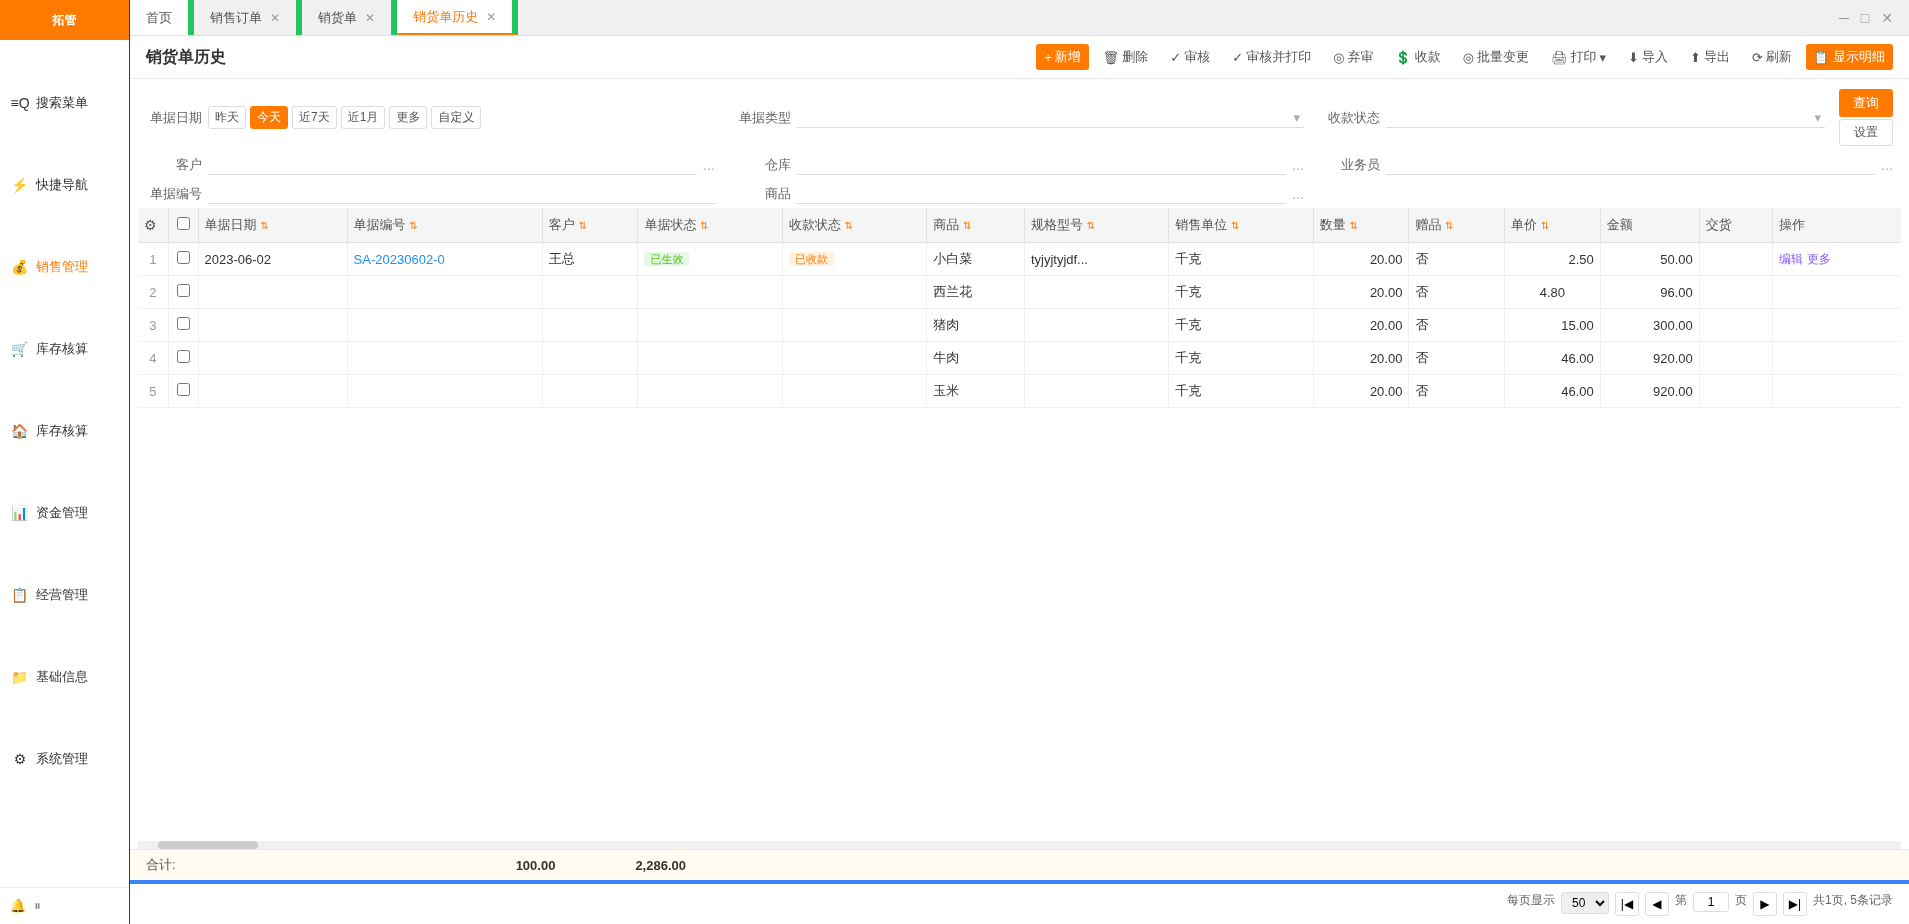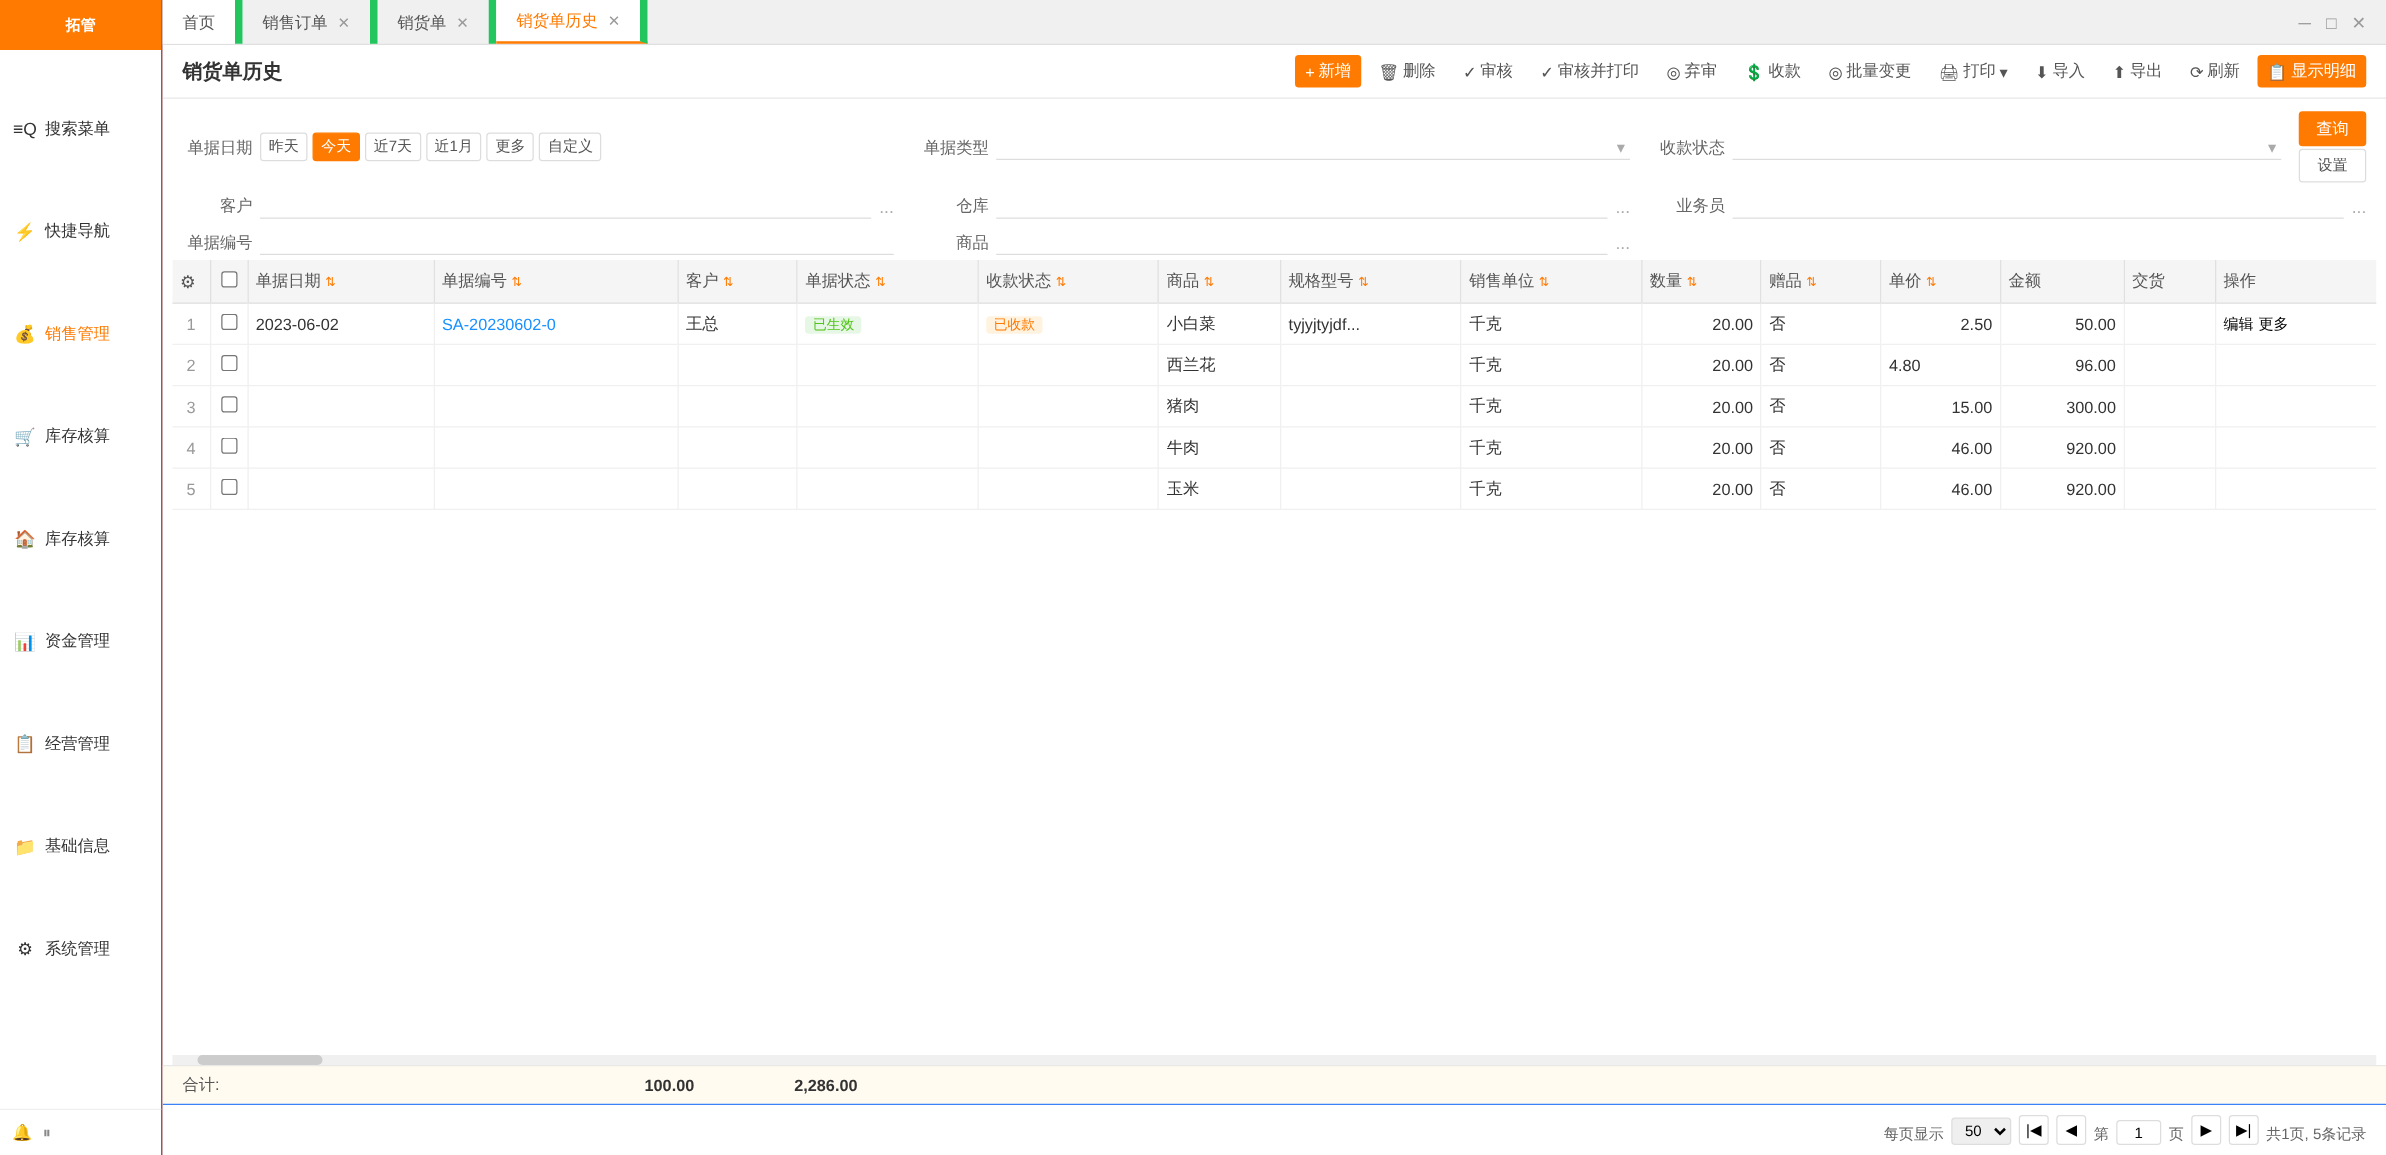--- a/index.html
+++ b/index.html
@@ -201,42 +201,42 @@
       padding: 7px 6px;
       border-bottom: 1px solid #f0f0f0;
       color: #333;
       white-space: nowrap;
       border-right: 1px solid #f0f0f0;
     }
     td:last-child { border-right: none; }
     .sort-icon { color: #ff7a00; font-size: 10px; }
     .badge-effective { background: #e6f7e6; color: #52c41a; border-radius: 3px; padding: 1px 6px; font-size: 11px; }
     .badge-collected { background: #fff3e0; color: #ff7a00; border-radius: 3px; padding: 1px 6px; font-size: 11px; }
-    .action-link { color: #000000; cursor: pointer; margin-right: 4px; font-size: 12px; }
+    .action-link { color: #8b5cf6; cursor: pointer; margin-right: 4px; font-size: 12px; }
 
     
     .table-footer {
       display: flex;
       align-items: center;
       padding: 6px 16px;
       background: #fffbf0;
       border-top: 1px solid #e8e8e8;
       flex-shrink: 0;
     }
     .total-label { color: #555; margin-right: 40px; }
     .total-value { font-weight: bold; color: #333; }
 
     
     .pagination {
       display: flex;
-      align-items: flex-end;
+      align-items: flex-start;
       justify-content: flex-end;
       padding: 8px 16px;
       gap: 6px;
-      border-top: 1px solid #3b82f6;
+      border-top: 4px solid #3b82f6;
       flex-shrink: 0;
     }
     .page-size-select { border: 1px solid #ddd; border-radius: 3px; padding: 2px 6px; font-size: 12px; }
     .page-btn { border: 1px solid #ddd; background: #fff; width: 24px; height: 24px; border-radius: 3px; cursor: pointer; display: flex; align-items: center; justify-content: center; font-size: 12px; }
     .page-btn:disabled { opacity: 0.4; cursor: not-allowed; }
     .page-input { border: 1px solid #ddd; border-radius: 3px; padding: 2px 4px; width: 36px; text-align: center; font-size: 12px; }
     .page-info { color: #666; font-size: 12px; }
 
     .settings-gear { font-size: 14px; }
     .checkbox-cell { width: 30px; text-align: center; }
@@ -538,21 +538,21 @@
       
     </td>
     <td>
       
     </td>
     <td>西兰花</td>
     <td></td>
     <td>千克</td>
     <td style="text-align:right;">20.00</td>
     <td>否</td>
-    <td style="text-align:left;">4.80</td>
+    <td style="text-align:center;">4.80</td>
     <td style="text-align:right;">96.00</td>
     <td></td>
     <td>
       
     </td>
   </tr>
             <tr>
     <td class="num-cell">3</td>
     <td class="checkbox-cell">
       <input type="checkbox" style="">

